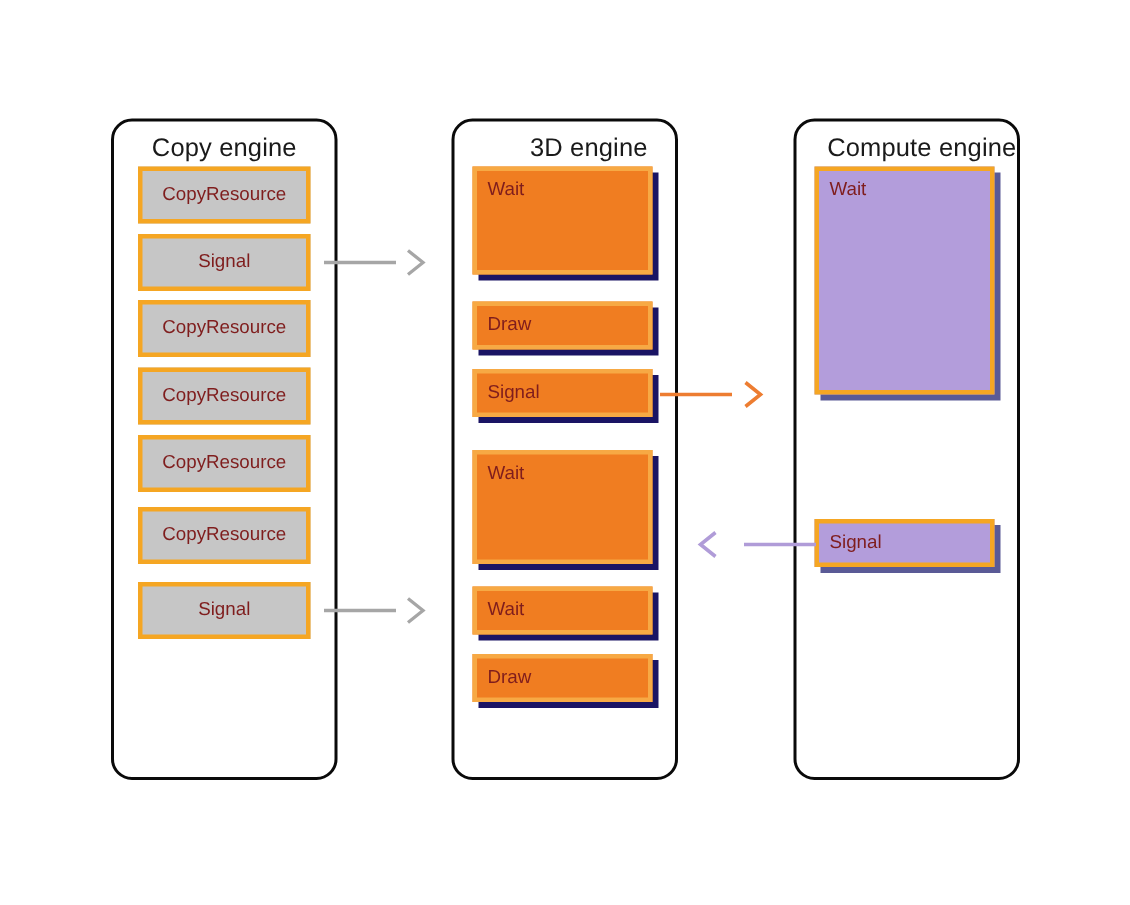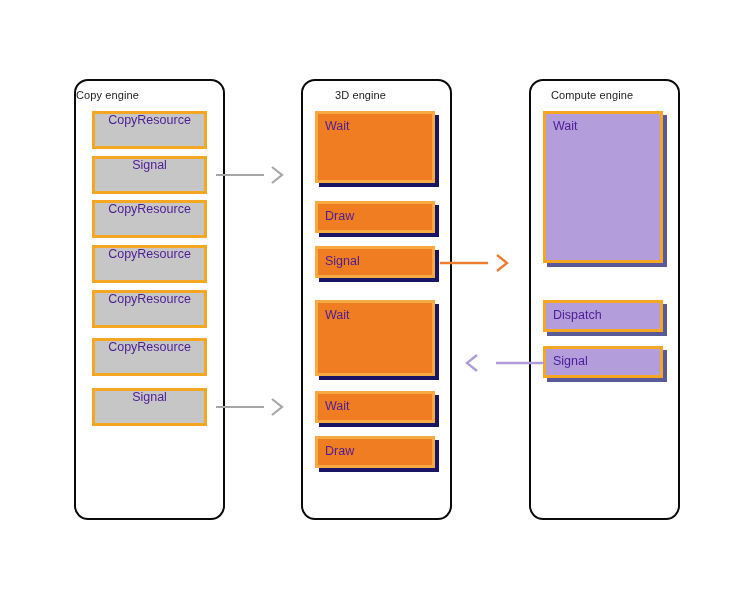--- a/index.html
+++ b/index.html
@@ -27,33 +27,35 @@
     position: absolute;
     background: #ffffff;
     border: 2px solid #0a0a0a;
     border-radius: 14px;
     box-sizing: border-box;
   }
   .engine-title {
     position: absolute;
     left: 0;
     right: 0;
-    font-size: 11px;
+    text-align: center;
+    font-size: 17px;
     color: #1a1a1a;
     letter-spacing: 0.1px;
     white-space: nowrap;
   }
 
   
   .task-box {
     position: absolute;
     box-sizing: border-box;
     display: flex;
+    align-items: center;
     font-size: 12.5px;
-    color: #4c1d95;
+    color: #7f1d1d;
     line-height: 1.1;
   }
 
   
   .task-box.copy {
     border: 3px solid #f5a623;
     background: #c6c6c6;
     justify-content: center;
     text-align: center;
   }
@@ -138,23 +140,20 @@
     <span style="position:absolute; left:7px; top:6px;">Draw</span>
   </div>
 
   <div class="engine-column" style="left:529px; top:79px; width:151px; height:441px;">
     <div class="engine-title" style="top:8px;padding-left:20px;">Compute engine</div>
   </div>
 
   <div class="task-box compute" style="left:543px; top:111px; width:120px; height:152px;">
     <span style="position:absolute; left:7px; top:6px;">Wait</span>
   </div>
-  <div class="task-box compute" style="left:543px; top:300px; width:120px; height:32px;">
-    <span style="position:absolute; left:7px; top:6px;">Dispatch</span>
-  </div>
   <div class="task-box compute" style="left:543px; top:346px; width:120px; height:32px;">
     <span style="position:absolute; left:7px; top:6px;">Signal</span>
   </div>
 
   <div class="arrow" style="left:216px; top:164px; width:70px;">
     <svg width="70" height="22" viewBox="0 0 70 22" aria-hidden="true">
       <line x1="0" y1="11" x2="48" y2="11" stroke="#a6a6a6" stroke-width="2.2"></line>
       <polyline points="56,3 66,11 56,19" fill="none" stroke="#a6a6a6" stroke-width="2.2"></polyline>
     </svg>
   </div>

